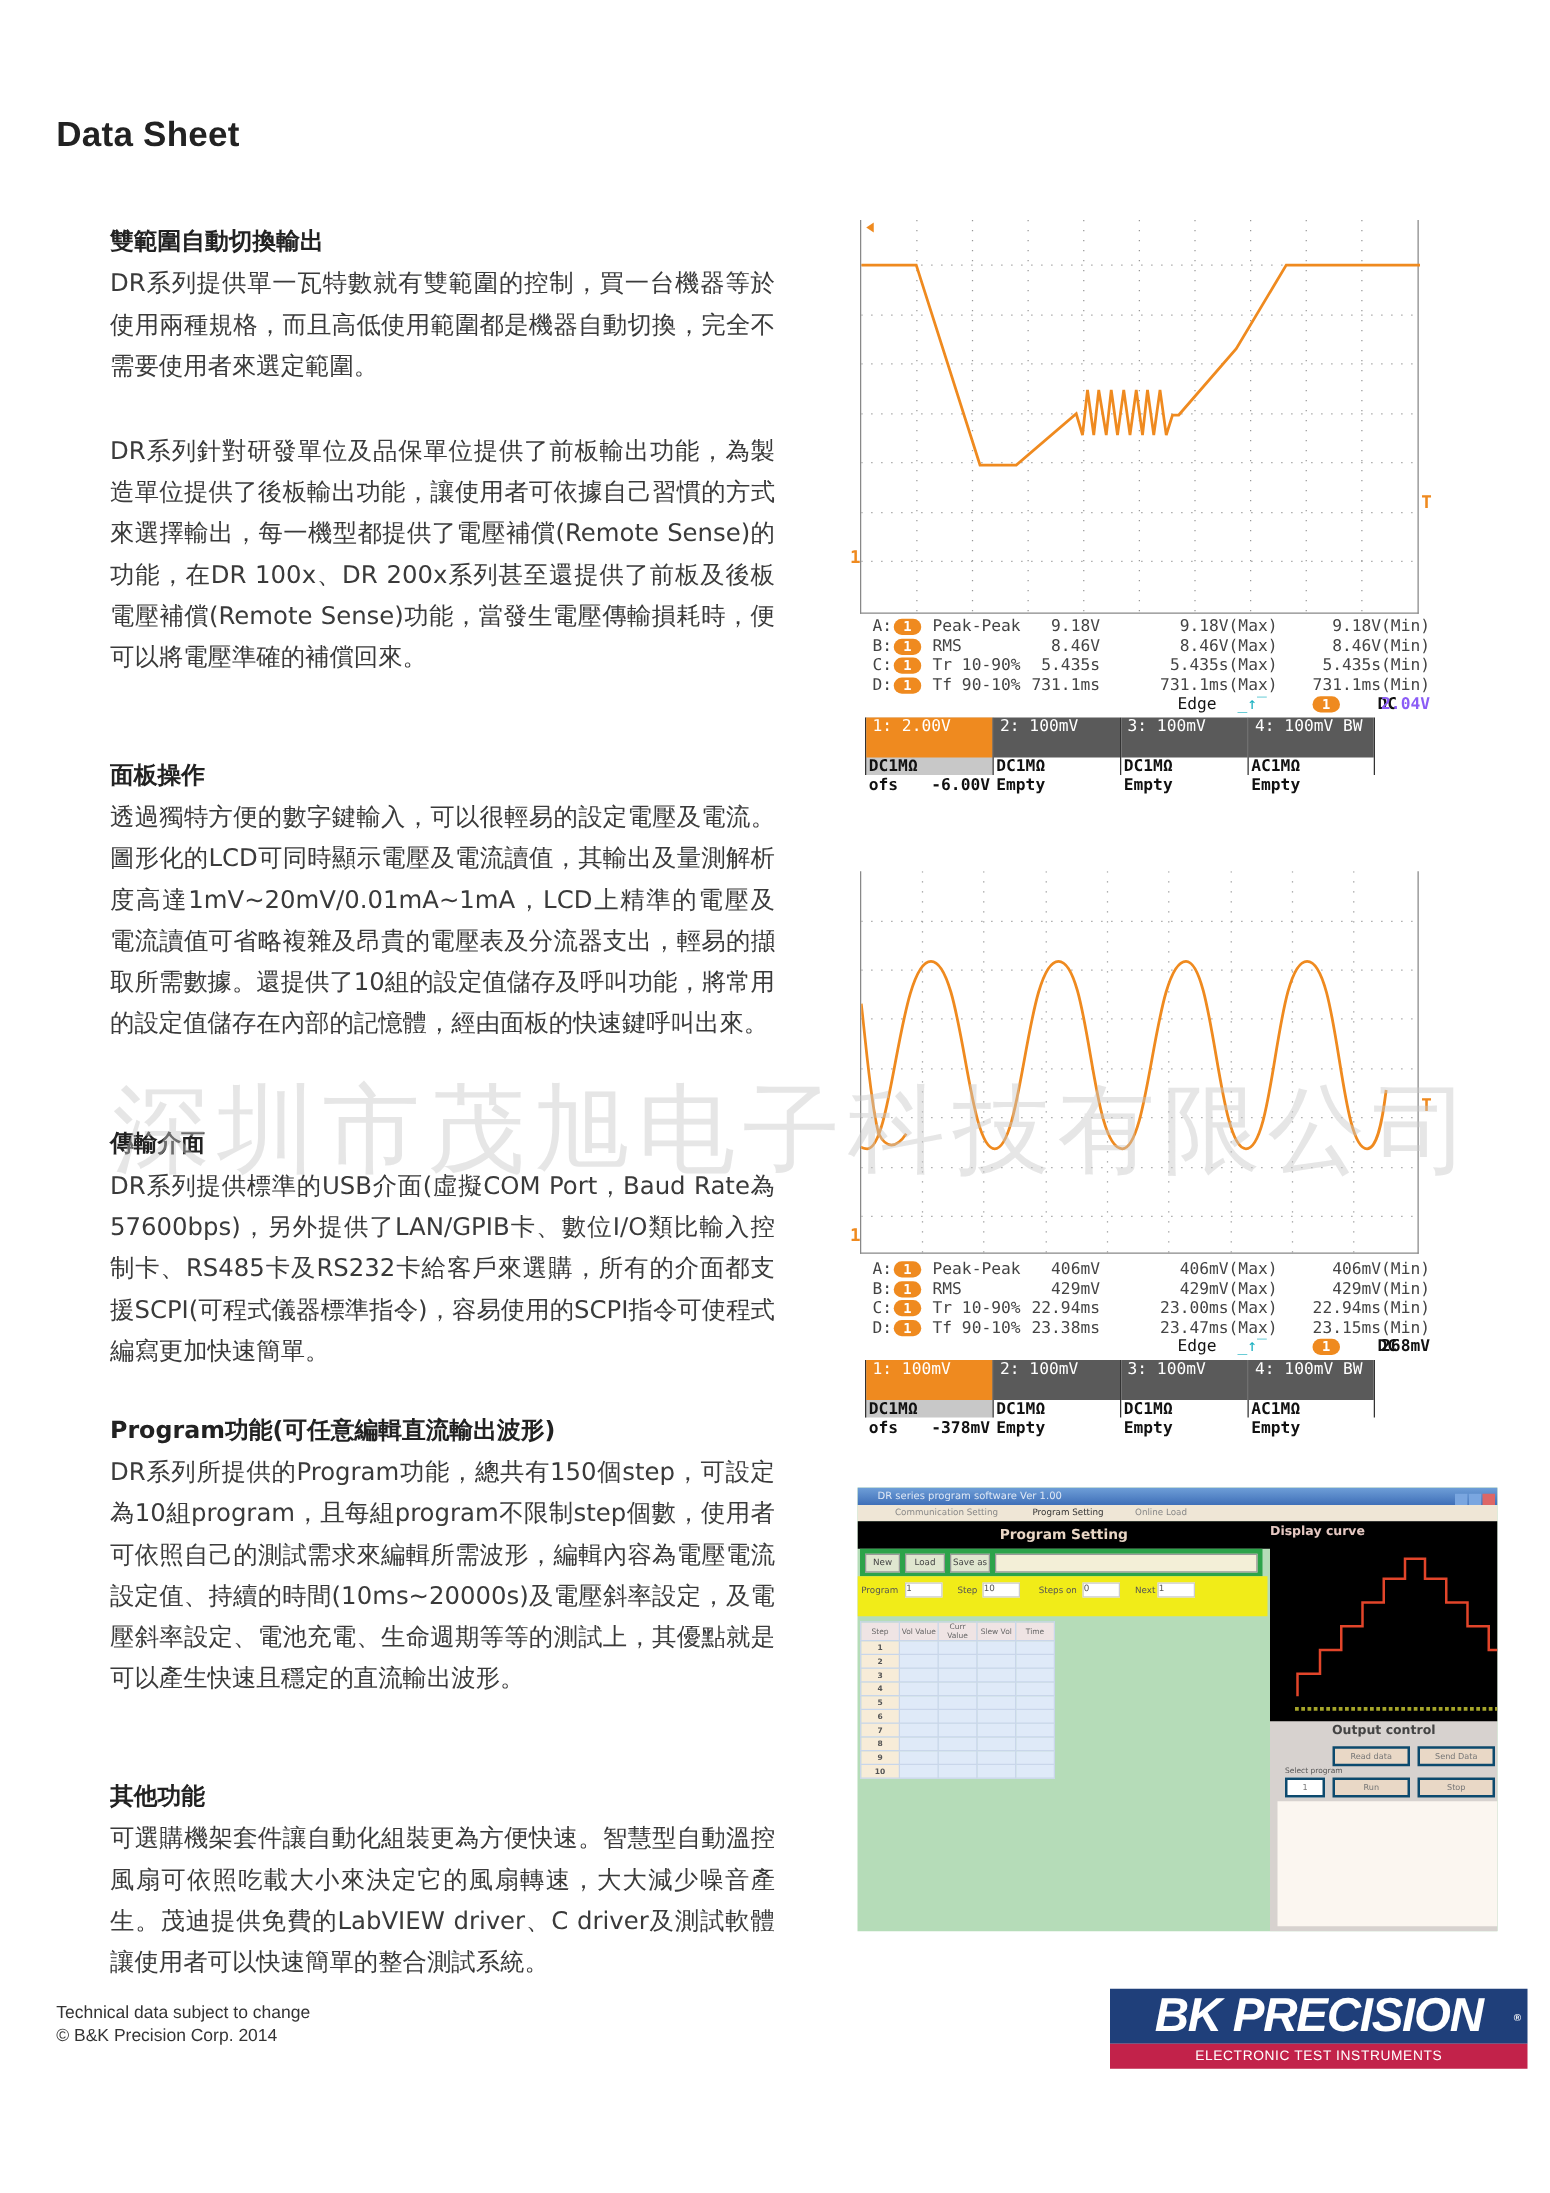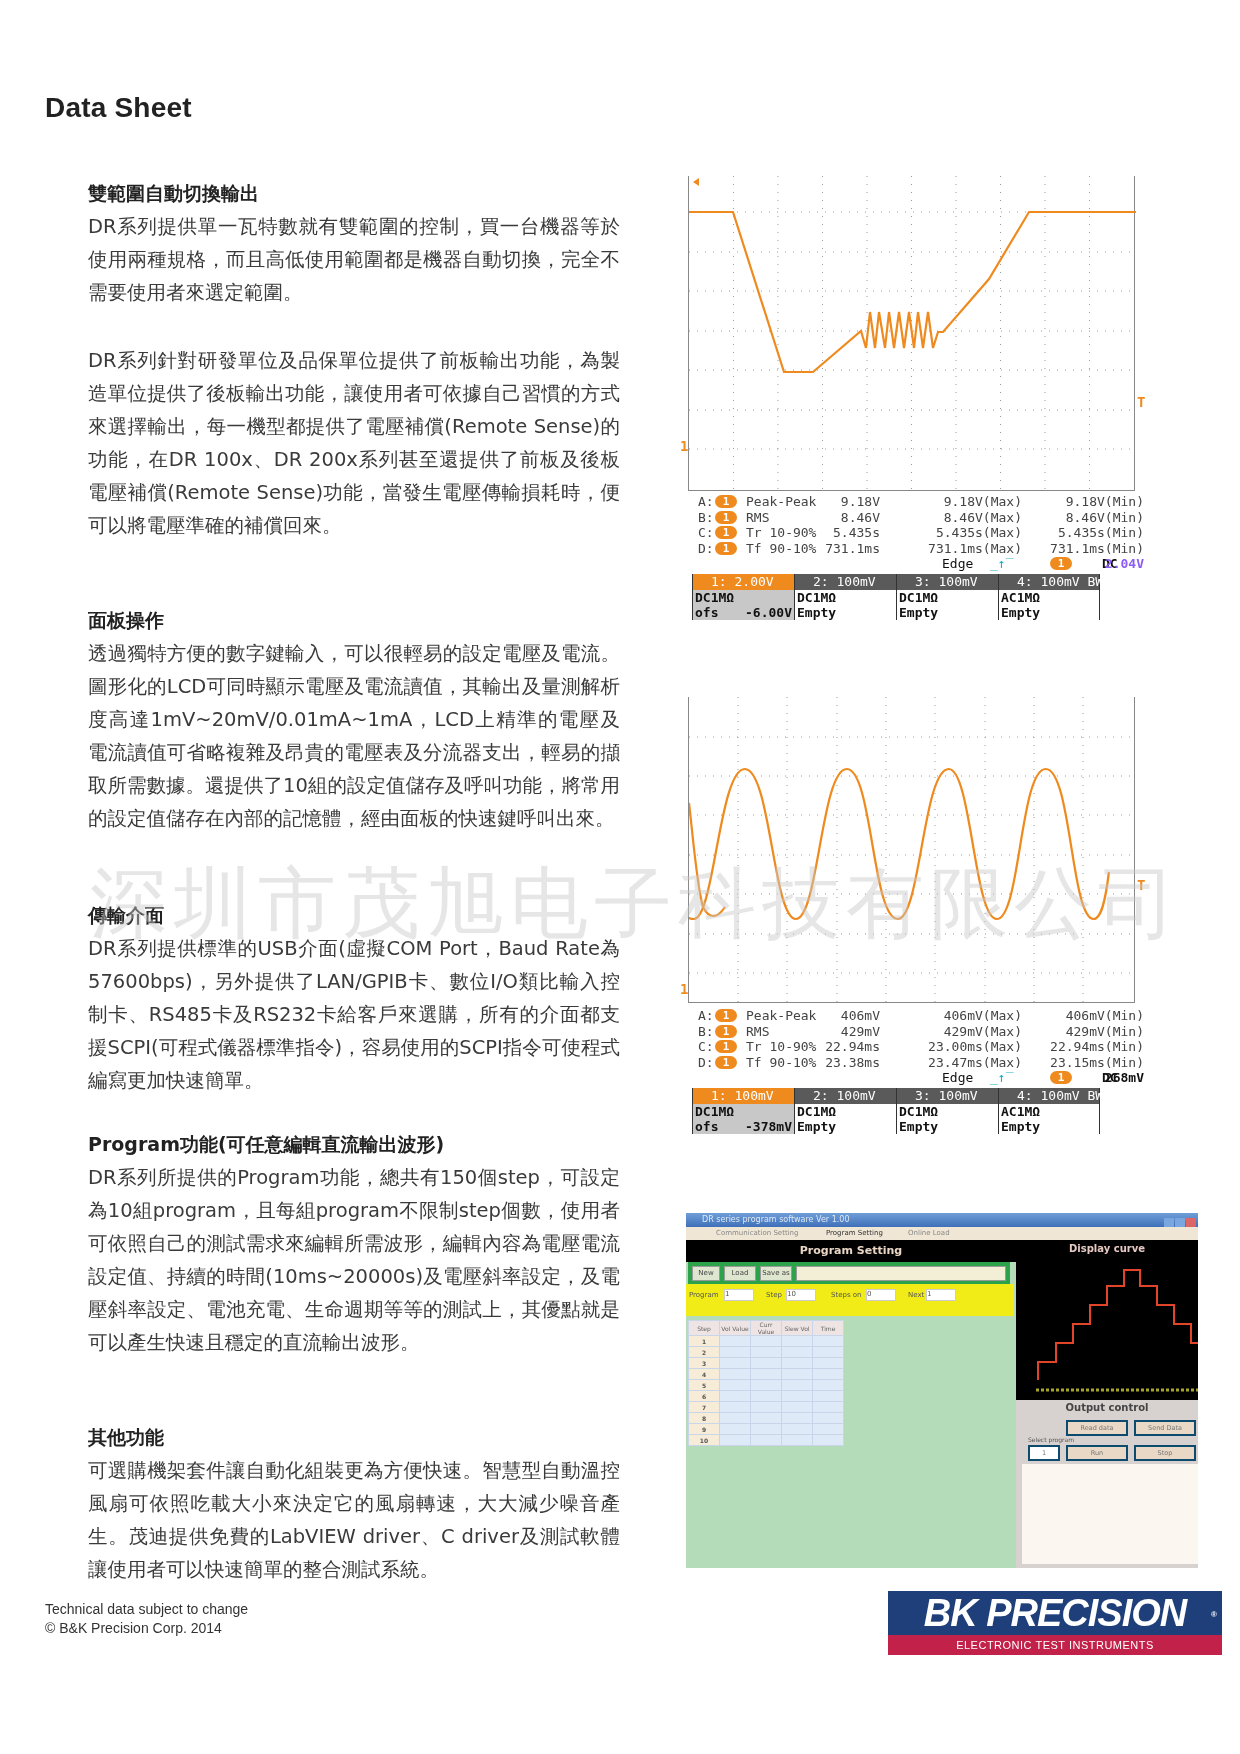--- a/index.html
+++ b/index.html
@@ -13,47 +13,47 @@
   
   .scope{position:absolute;left:686px;width:454px;}
   .plot{position:absolute;border-left:1.5px solid #888;border-right:1.5px solid #888;border-bottom:1.5px solid #888;box-sizing:border-box;}
   .plot svg{position:absolute;left:0;top:0;}
   .meas{position:absolute;font-family:"DejaVu Sans Mono",monospace;font-size:13px;line-height:15.5px;color:#444;}
   .meas .row{position:relative;height:15.5px;white-space:nowrap;}
   .meas span{position:absolute;}
   .pill{display:inline-block;background:#ef8a1f;color:#fff;border-radius:8px;width:22px;height:13px;line-height:13px;text-align:center;font-size:11px;font-weight:bold;top:1px;}
   .chbar{position:absolute;font-family:"DejaVu Sans Mono",monospace;font-size:13px;line-height:15px;}
   .ch{position:absolute;top:0;width:102px;height:46px;border-left:1px solid #333;box-sizing:border-box;}
-  .ch .hd{background:#5a5a5a;color:#fff;height:16px;padding-left:18px;white-space:nowrap;}
+  .ch .hd{background:#5a5a5a;color:#fff;height:32px;padding-left:5px;white-space:nowrap;}
   .ch .l2,.ch .l3{padding-left:2px;color:#111;font-weight:bold;height:15px;white-space:nowrap;position:relative;}
   .ch.active .hd{background:#ef8a1f;}
   .ch.active{background:#c8c8c8;}
   .mk{position:absolute;color:#ef8a1f;font-family:"DejaVu Sans Mono",monospace;font-weight:bold;font-size:14px;}
   
-  .prog{position:absolute;left:686px;top:1190px;width:512px;height:355px;background:#b5dcb8;overflow:hidden;font-family:"DejaVu Sans",sans-serif;margin-top:23px;}
+  .prog{position:absolute;left:686px;top:1190px;width:512px;height:355px;background:#b5dcb8;overflow:hidden;font-family:"DejaVu Sans",sans-serif;}
   .prog .titlebar{position:absolute;left:0;top:0;width:512px;height:14px;background:linear-gradient(#6f9fd8,#3f6fb8);color:#dfe8f5;font-size:8px;line-height:14px;padding-left:16px;box-sizing:border-box;}
   .prog .winbtns{position:absolute;right:2px;top:1px;}
   .prog .winbtns i{display:inline-block;width:10px;height:11px;margin-left:1px;background:#7aa6e0;}
   .prog .winbtns i.x{background:#d66;}
   .prog .tabs{position:absolute;left:0;top:14px;width:512px;height:13px;background:#efe6d6;font-size:7px;line-height:13px;color:#888;}
   .prog .tabs span{position:absolute;top:0;}
   .prog .left{position:absolute;left:0;top:27px;width:328px;height:328px;}
   .prog .lhdr{position:absolute;left:0;top:0;width:330px;height:22px;background:#000;color:#e9d6c5;font-weight:bold;font-size:11px;text-align:center;line-height:22px;}
   .prog .btnrow{position:absolute;left:2px;top:22px;width:322px;height:22px;background:#2ca34a;}
   .prog .btnrow .b{position:absolute;top:4px;height:13px;background:#dfe6cf;border:1px solid #999;font-size:7px;line-height:13px;text-align:center;color:#444;}
   .prog .yel{position:absolute;left:0;top:44px;width:328px;height:32px;background:#f1ec18;font-size:7px;color:#555;}
   .prog .yel span{position:absolute;}
   .prog .yel .in{background:#fff;height:10px;border:1px solid #ccc;}
   .prog table{position:absolute;left:2px;top:80px;border-collapse:collapse;font-size:6px;color:#4a5fd0;}
   .prog td,.prog th{border:1px solid #c9d6ea;height:10px;width:30px;background:#dfeaf8;padding:0;text-align:center;font-weight:bold;}
   .prog th{background:#efe4e4;color:#666;font-weight:normal;}
   .prog td.step{width:14px;background:#f7ecd8;color:#555;}
   .prog .right{position:absolute;left:330px;top:27px;width:182px;height:328px;background:#d7d2cf;}
   .prog .curve{position:absolute;left:0;top:0;width:182px;height:160px;background:#000;}
-  .prog .curve .ct{position:absolute;left:0;width:182px;top:3px;text-align:center;color:#e5c8c2;font-weight:bold;font-size:10px;}
+  .prog .curve .ct{position:absolute;left:0;width:182px;top:3px;text-align:left;color:#e5c8c2;font-weight:bold;font-size:10px;}
   .prog .oc{position:absolute;left:0;top:162px;width:182px;text-align:center;font-weight:bold;font-size:10px;color:#444;}
   .prog .ob{position:absolute;height:12px;background:#e9d8c6;border:2px solid #0c4a6e;font-size:6.5px;line-height:12px;text-align:center;color:#777;}
   .prog .textarea{position:absolute;left:6px;top:224px;width:176px;height:100px;background:#fbf6f0;}
   
   .logo{position:absolute;left:888px;top:1591px;width:334px;height:64px;}
   .logo .top{height:44px;background:#1f3f7a;color:#fff;font-family:"Liberation Sans",sans-serif;font-weight:bold;font-style:italic;font-size:38px;line-height:44px;text-align:center;letter-spacing:-1px;}
   .logo .reg{position:absolute;right:6px;top:2px;font-size:8px;color:#fff;font-style:normal;}
   .logo .bot{height:20px;background:#c2224a;color:#fff;font-family:"Liberation Sans",sans-serif;font-size:11px;line-height:20px;text-align:center;letter-spacing:0.5px;}
 </style>
 </head>

